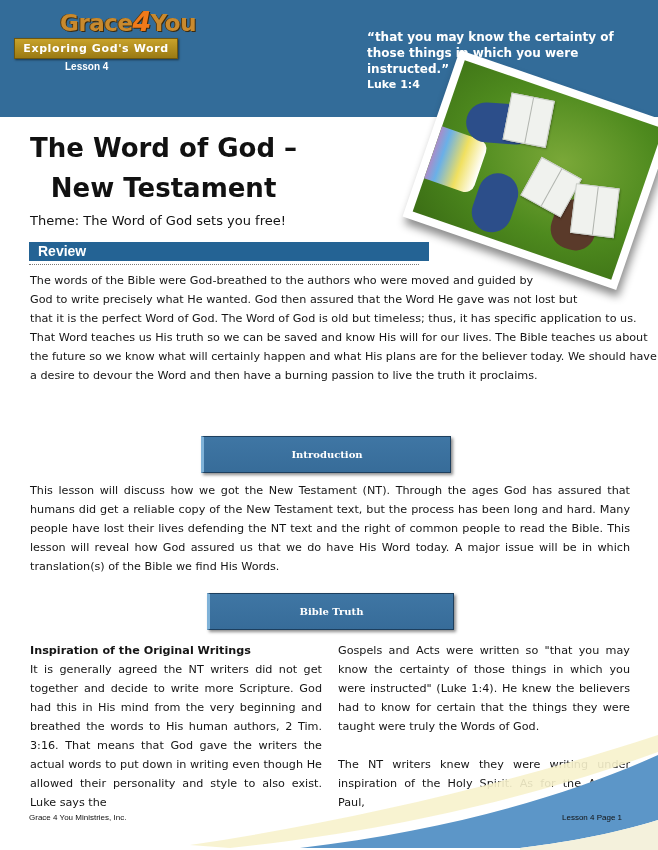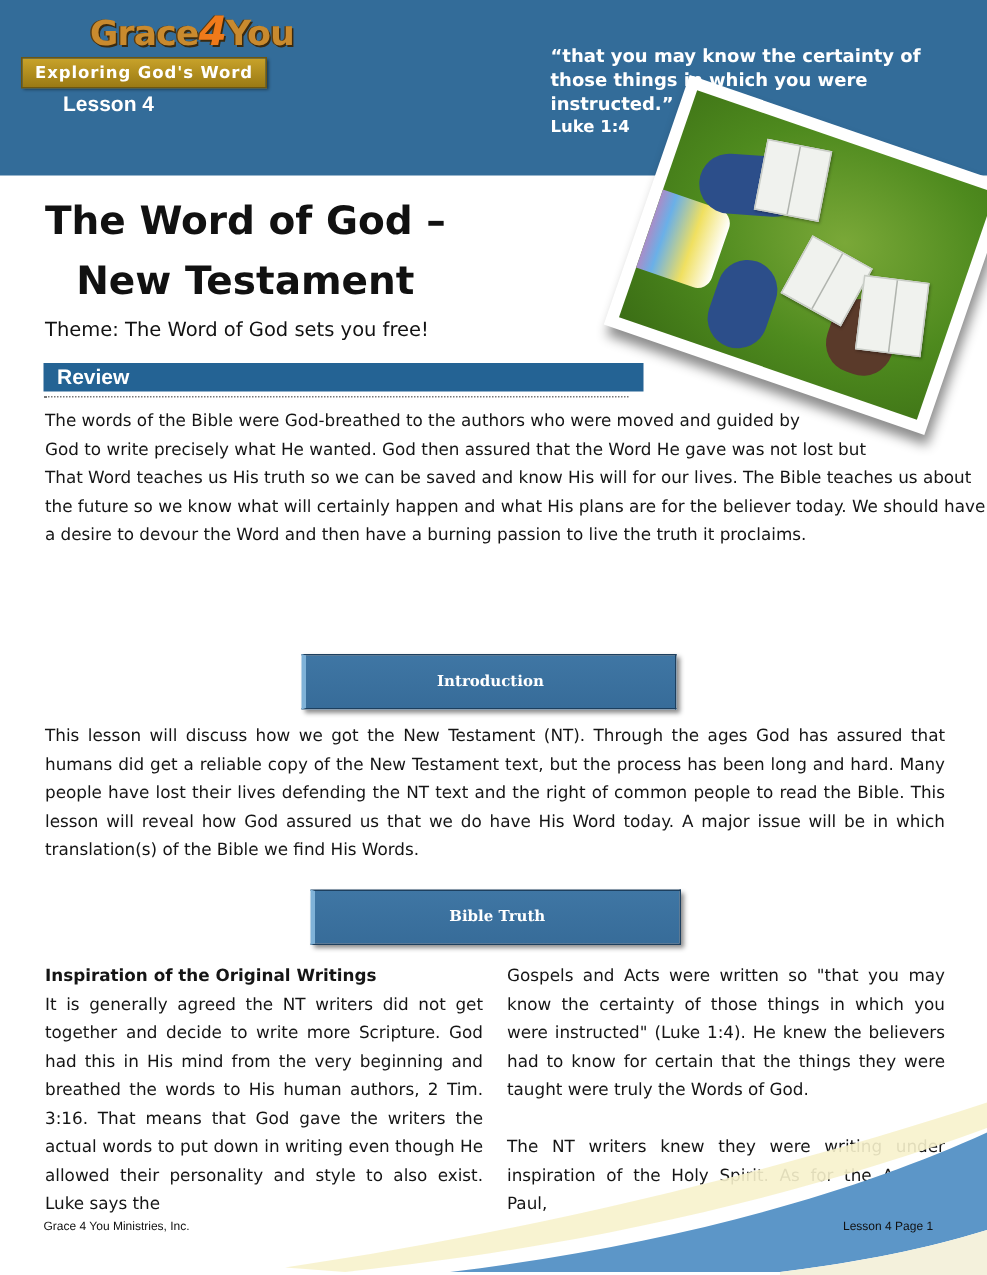--- a/index.html
+++ b/index.html
@@ -28,22 +28,22 @@
   .logo-sub {
     position: absolute; left: 0px; top: 32px; width: 162px; height: 19px;
     background: linear-gradient(#c8a22a, #9a7a14);
     border: 1px solid #6d5610;
     box-shadow: 1px 1px 2px rgba(0,0,0,0.5);
     color: #fff; font-size: 11px; font-weight: bold; letter-spacing: 0.6px;
     text-align: center; line-height: 19px;
     font-family: "DejaVu Sans", sans-serif;
   }
   .lesson-label {
-    position: absolute; left: 2px; top: 61px;
-    color: #fff; font-weight: bold; font-size: 14px;
+    position: absolute; left: 25px; top: 61px;
+    color: #fff; font-weight: bold; font-size: 10px;
     font-family: "Liberation Sans", sans-serif;
     padding-left: 40px;
   }
   .header-quote {
     position: absolute; left: 367px; top: 29px; width: 250px;
     color: #fff; font-size: 12px; line-height: 16px;
     font-family: "DejaVu Sans", sans-serif; font-weight: bold;
   }
   .header-quote .ref { display: block; font-size: 11px; }
 
@@ -164,20 +164,21 @@
 
 <h1 class="doc-title">
   <span>The Word of God –</span><br>
   <span>New Testament</span>
 </h1>
 <div class="theme">Theme:  The Word of God sets you free!</div>
 
 <div class="para review-lines" style="top:271px; width:600px;">
   <span>The words of the Bible were God-breathed to the authors who were moved and guided by</span>
   <span>God to write precisely what He wanted.  God then assured that the Word He gave was not lost but</span>
+  <span class="jl">that it is the perfect Word of God. The Word of God is old but timeless; thus, it has specific application to us.</span>
   <span class="jl">That Word teaches us His truth so we can be saved and know His will for our lives. The Bible teaches us about</span>
   <span class="jl">the future so we know what will certainly happen and what His plans are for the believer today. We should have</span>
   <span>a desire to devour the Word and then have a burning passion to live the truth it proclaims.</span>
 </div>
 
 <div class="banner" style="left:201px; top:436px; width:246px;">Introduction</div>
 <p class="para full j" style="top:481px;">This lesson will discuss how we got the New Testament (NT).  Through the ages God has assured that humans did get a reliable copy of the New Testament text, but the process has been long and hard.  Many people have lost their lives defending the NT text and the right of common people to read the Bible.  This lesson will reveal how God assured us that we do have His Word today.  A major issue will be in which translation(s) of the Bible we find His Words.</p>
 
 <div class="banner" style="left:207px; top:593px; width:243px;text-align:center;">Bible Truth</div>
 

